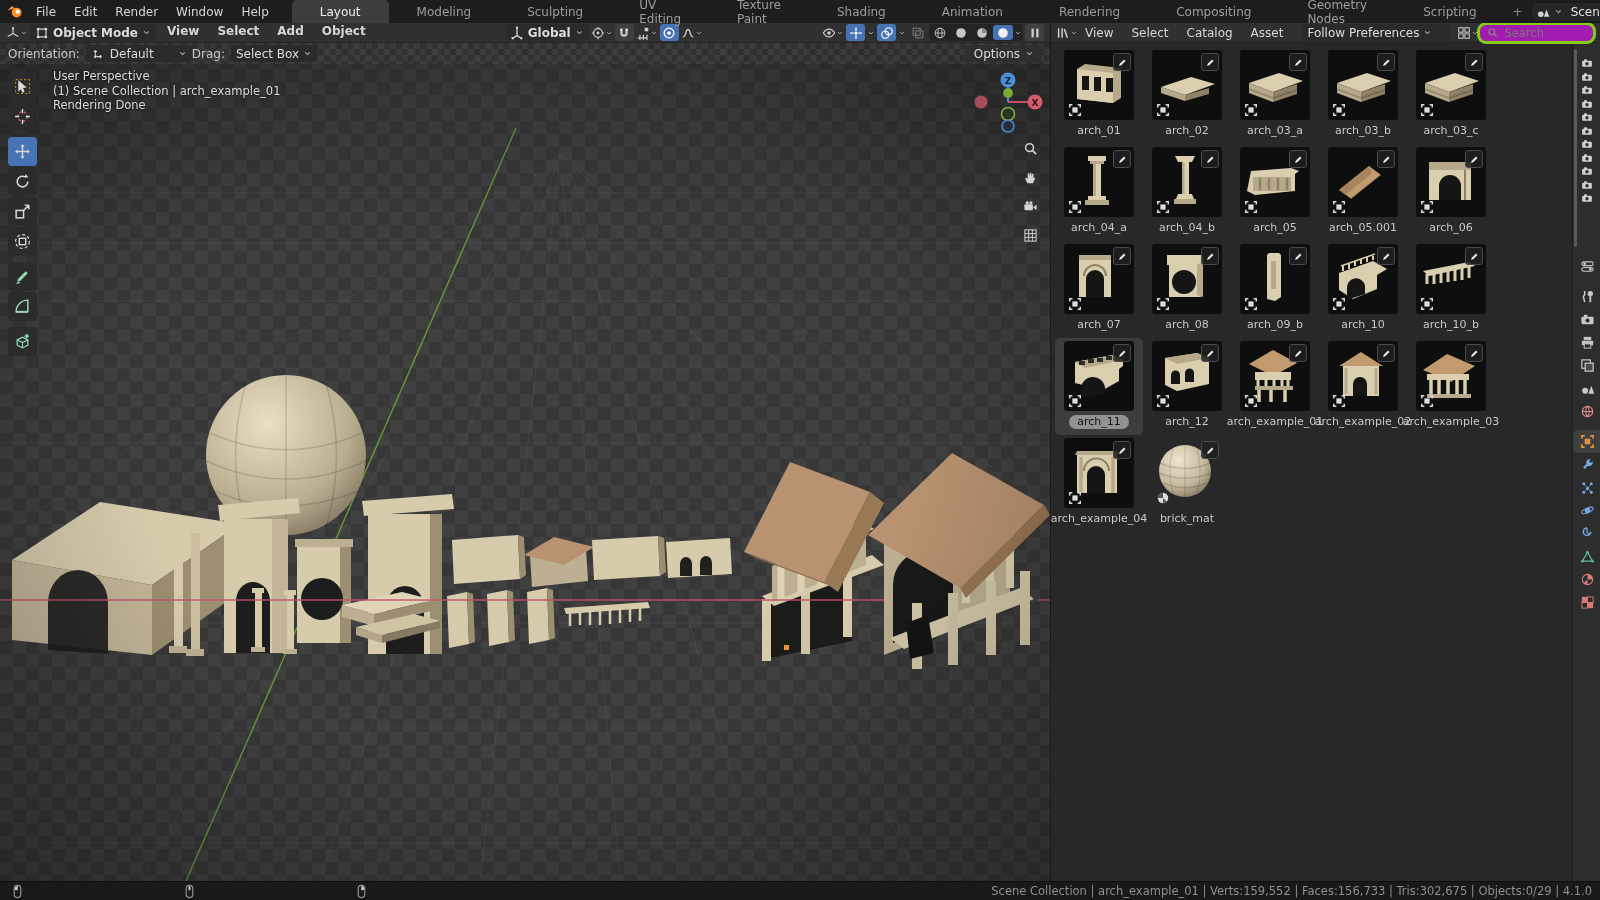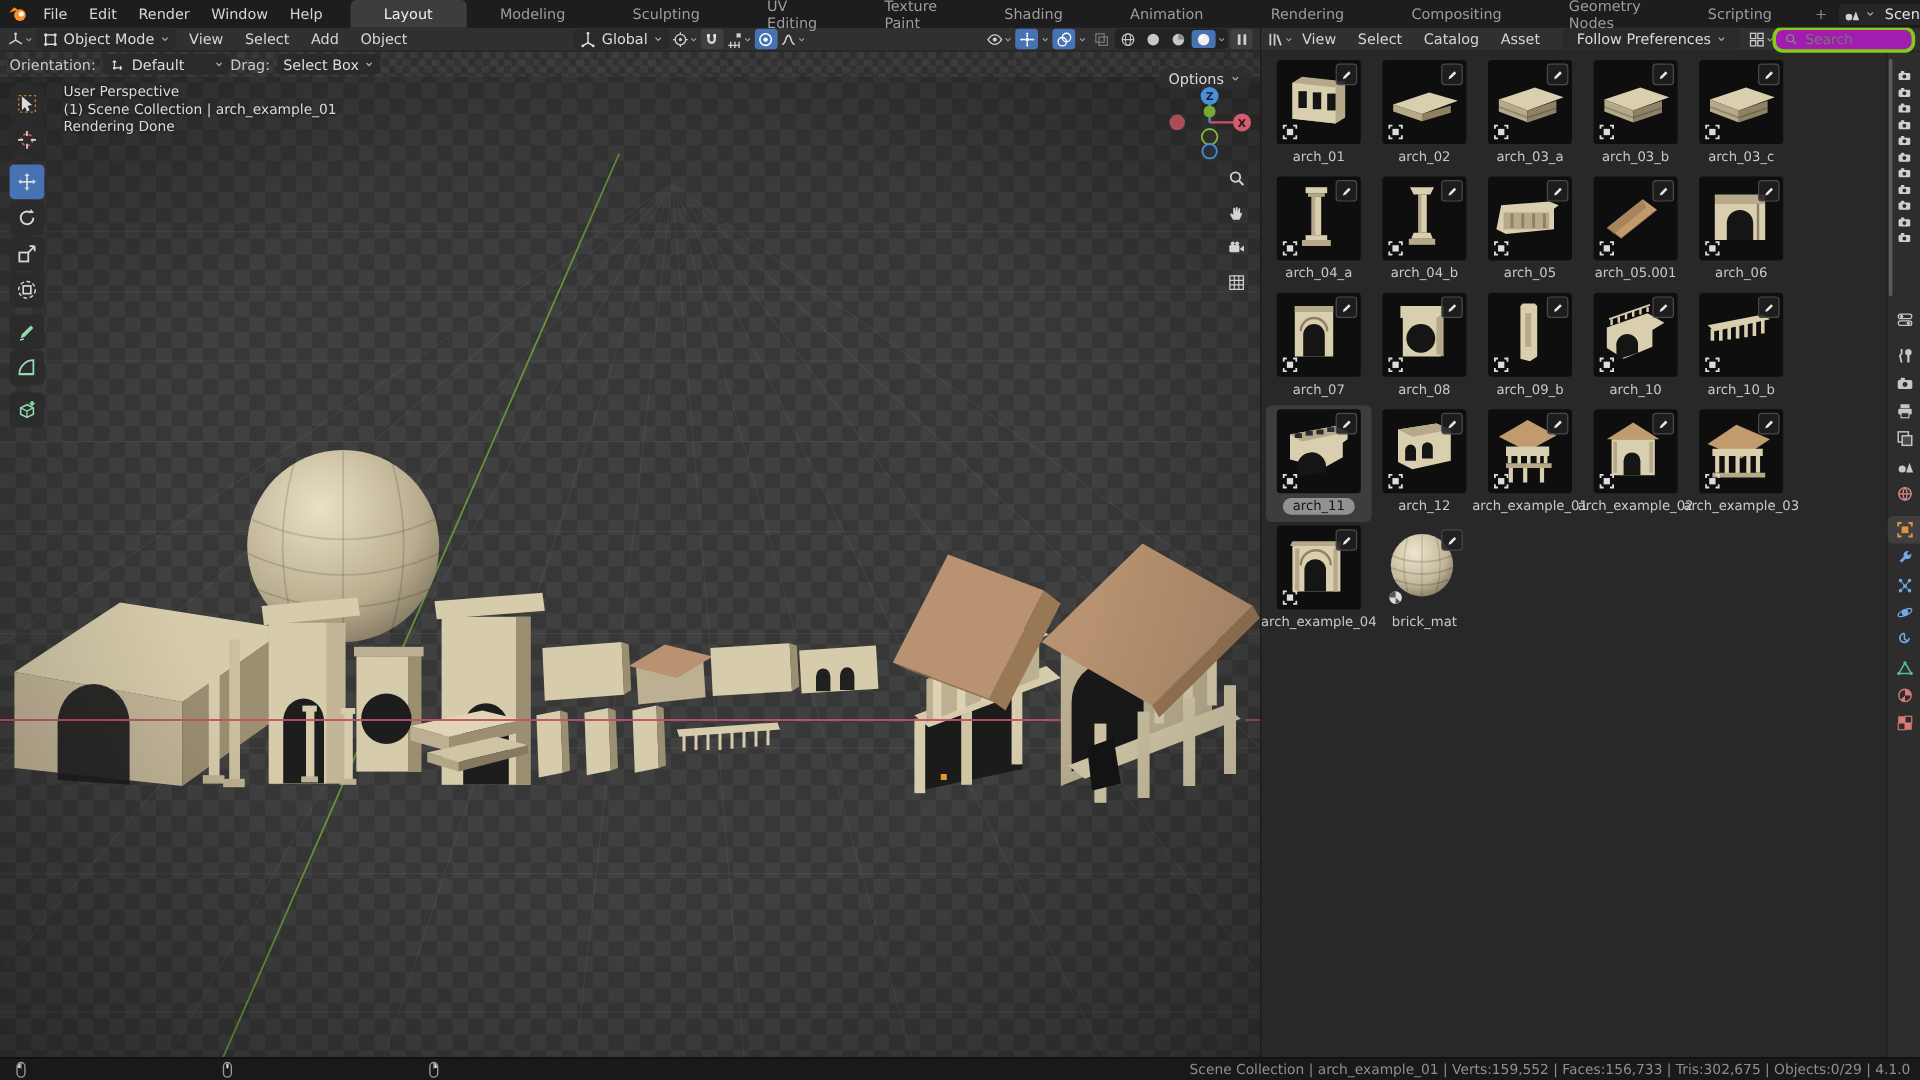--- a/index.html
+++ b/index.html
@@ -26,21 +26,21 @@
             align-items:center;justify-content:center;}
   .dim{opacity:.45;}
 
   
   #vp-header{position:absolute;left:0;top:23px;width:1050px;height:20px;background:#303030;
              border-bottom:1px solid #242424;display:flex;align-items:center;padding:0 6px;
              box-sizing:border-box;z-index:30;}
   #ab-header{position:absolute;left:1050px;top:23px;width:550px;height:20px;background:#303030;
              border-bottom:1px solid #242424;border-left:1px solid #1a1a1a;display:flex;
              align-items:center;padding:0 6px;box-sizing:border-box;z-index:30;}
-  .hgroup{display:flex;align-items:center;gap:2px;}
+  .hgroup{display:flex;gap:2px;font-weight:bold;}
   .dd{display:flex;align-items:center;gap:4px;background:#2a2a2a;border-radius:4px;height:17px;
       padding:0 5px;color:#dcdcdc;}
   .hbtn{display:inline-flex;align-items:center;justify-content:center;height:17px;min-width:19px;
         border-radius:3px;color:#cfcfcf;}
   .hbtn.blue{background:#4772b3;color:#fff;}
   .hbtn.gray{background:#3f3f3f;}
   .shade-group{display:flex;align-items:center;background:#232323;border-radius:4px;height:17px;padding:0 1px;gap:1px;}
   .shade-btn{width:20px;height:15px;border-radius:3px;display:flex;align-items:center;justify-content:center;color:#c7c7c7;}
   .shade-btn.active{background:#4772b3;color:#eee;}
   .chev{opacity:.75;}
@@ -68,21 +68,21 @@
   #vp-toolbar{position:absolute;left:8px;top:29px;display:flex;flex-direction:column;gap:1px;}
   .tool-btn{width:29px;height:29px;background:#2b2b2bEE;border-radius:4px;display:flex;
             align-items:center;justify-content:center;color:#d8d8d8;}
   .tool-btn.active{background:#4772b3;}
   .tool-btn.gap{margin-top:5px;}
   .tool-btn.green{color:#98d9b2;}
   #nav-gizmo{position:absolute;left:973px;top:26px;}
   #nav-icons{position:absolute;left:1019px;top:94px;display:flex;flex-direction:column;gap:7px;}
   .nav-btn{width:22px;height:22px;border-radius:11px;display:flex;align-items:center;
            justify-content:center;color:#d3d3d3;}
-  #options-wrap{position:absolute;right:8px;top:2px;margin-top:12px;}
+  #options-wrap{position:absolute;right:8px;top:2px;}
   .opt-btn{display:flex;align-items:center;gap:5px;background:#2e2e2eDD;border-radius:4px;
            height:17px;padding:0 8px;color:#dadada;}
 
   
   #asset-browser{position:absolute;left:1050px;top:43px;width:522px;height:838px;background:#282828;
                  border-left:1px solid #1a1a1a;box-sizing:border-box;overflow:hidden;}
   #asset-grid{display:grid;grid-template-columns:repeat(5,88px);grid-auto-rows:97px;
               padding:4px 0 0 4px;}
   .asset-cell{display:flex;flex-direction:column;align-items:center;padding-top:3px;border-radius:5px;}
   .asset-cell.selected{background:#3d3d3d;}
@@ -438,21 +438,21 @@
             <path d="M4 6l4 4 4-4" fill="none" stroke="currentColor" stroke-width="1.8"></path>
           </svg>
         </span>
       </span>
     <nav id="ab-menus" style="display:flex">
         <span class="menu-item">View</span>
         <span class="menu-item">Select</span>
         <span class="menu-item">Catalog</span>
         <span class="menu-item">Asset</span>
       </nav>
-    <div class="dd" style="margin-left:10px;min-width:138px;justify-content:center">
+    <div class="dd" style="margin-left:10px;min-width:138px;justify-content:flex-start">
       <span>Follow Preferences</span>
       <span class="ic chev">
           <svg viewBox="0 0 16 16" width="9" height="9">
             <path d="M4 6l4 4 4-4" fill="none" stroke="currentColor" stroke-width="1.8"></path>
           </svg>
         </span>
     </div>
     <span class="hbtn" style="margin-left:8px">
         <span class="ic">
           <svg viewBox="0 0 16 16" width="14" height="14">

